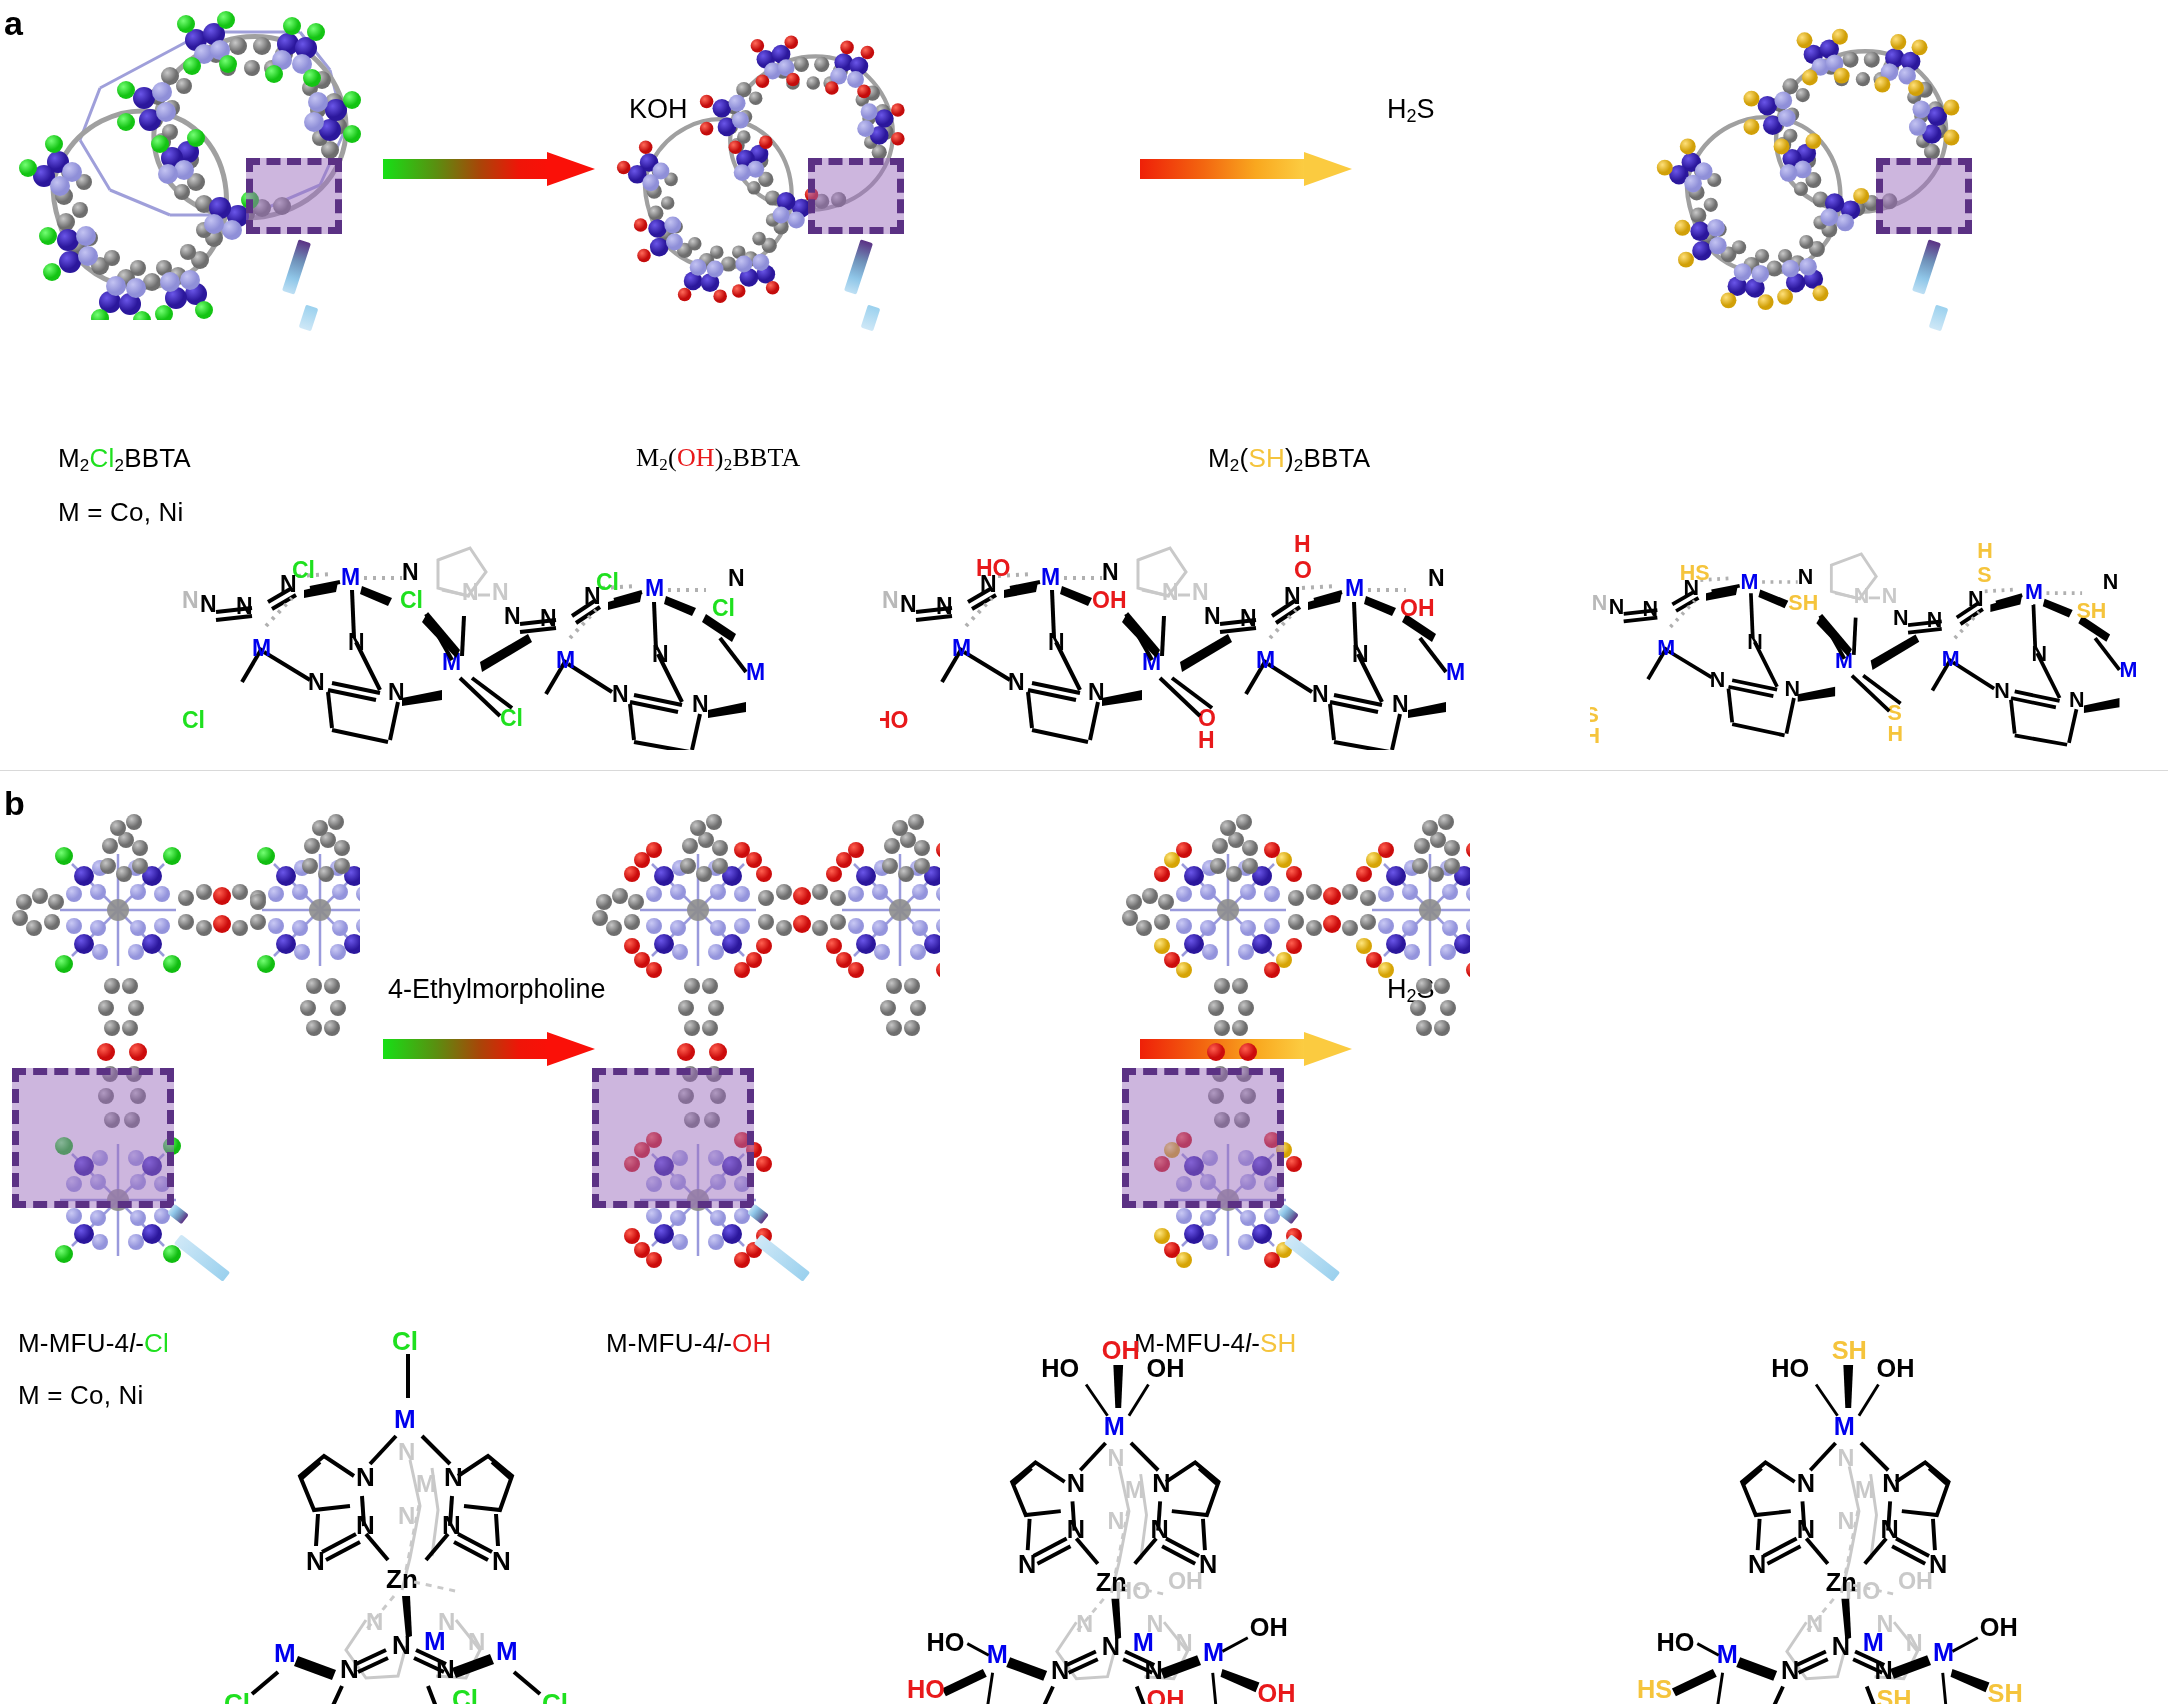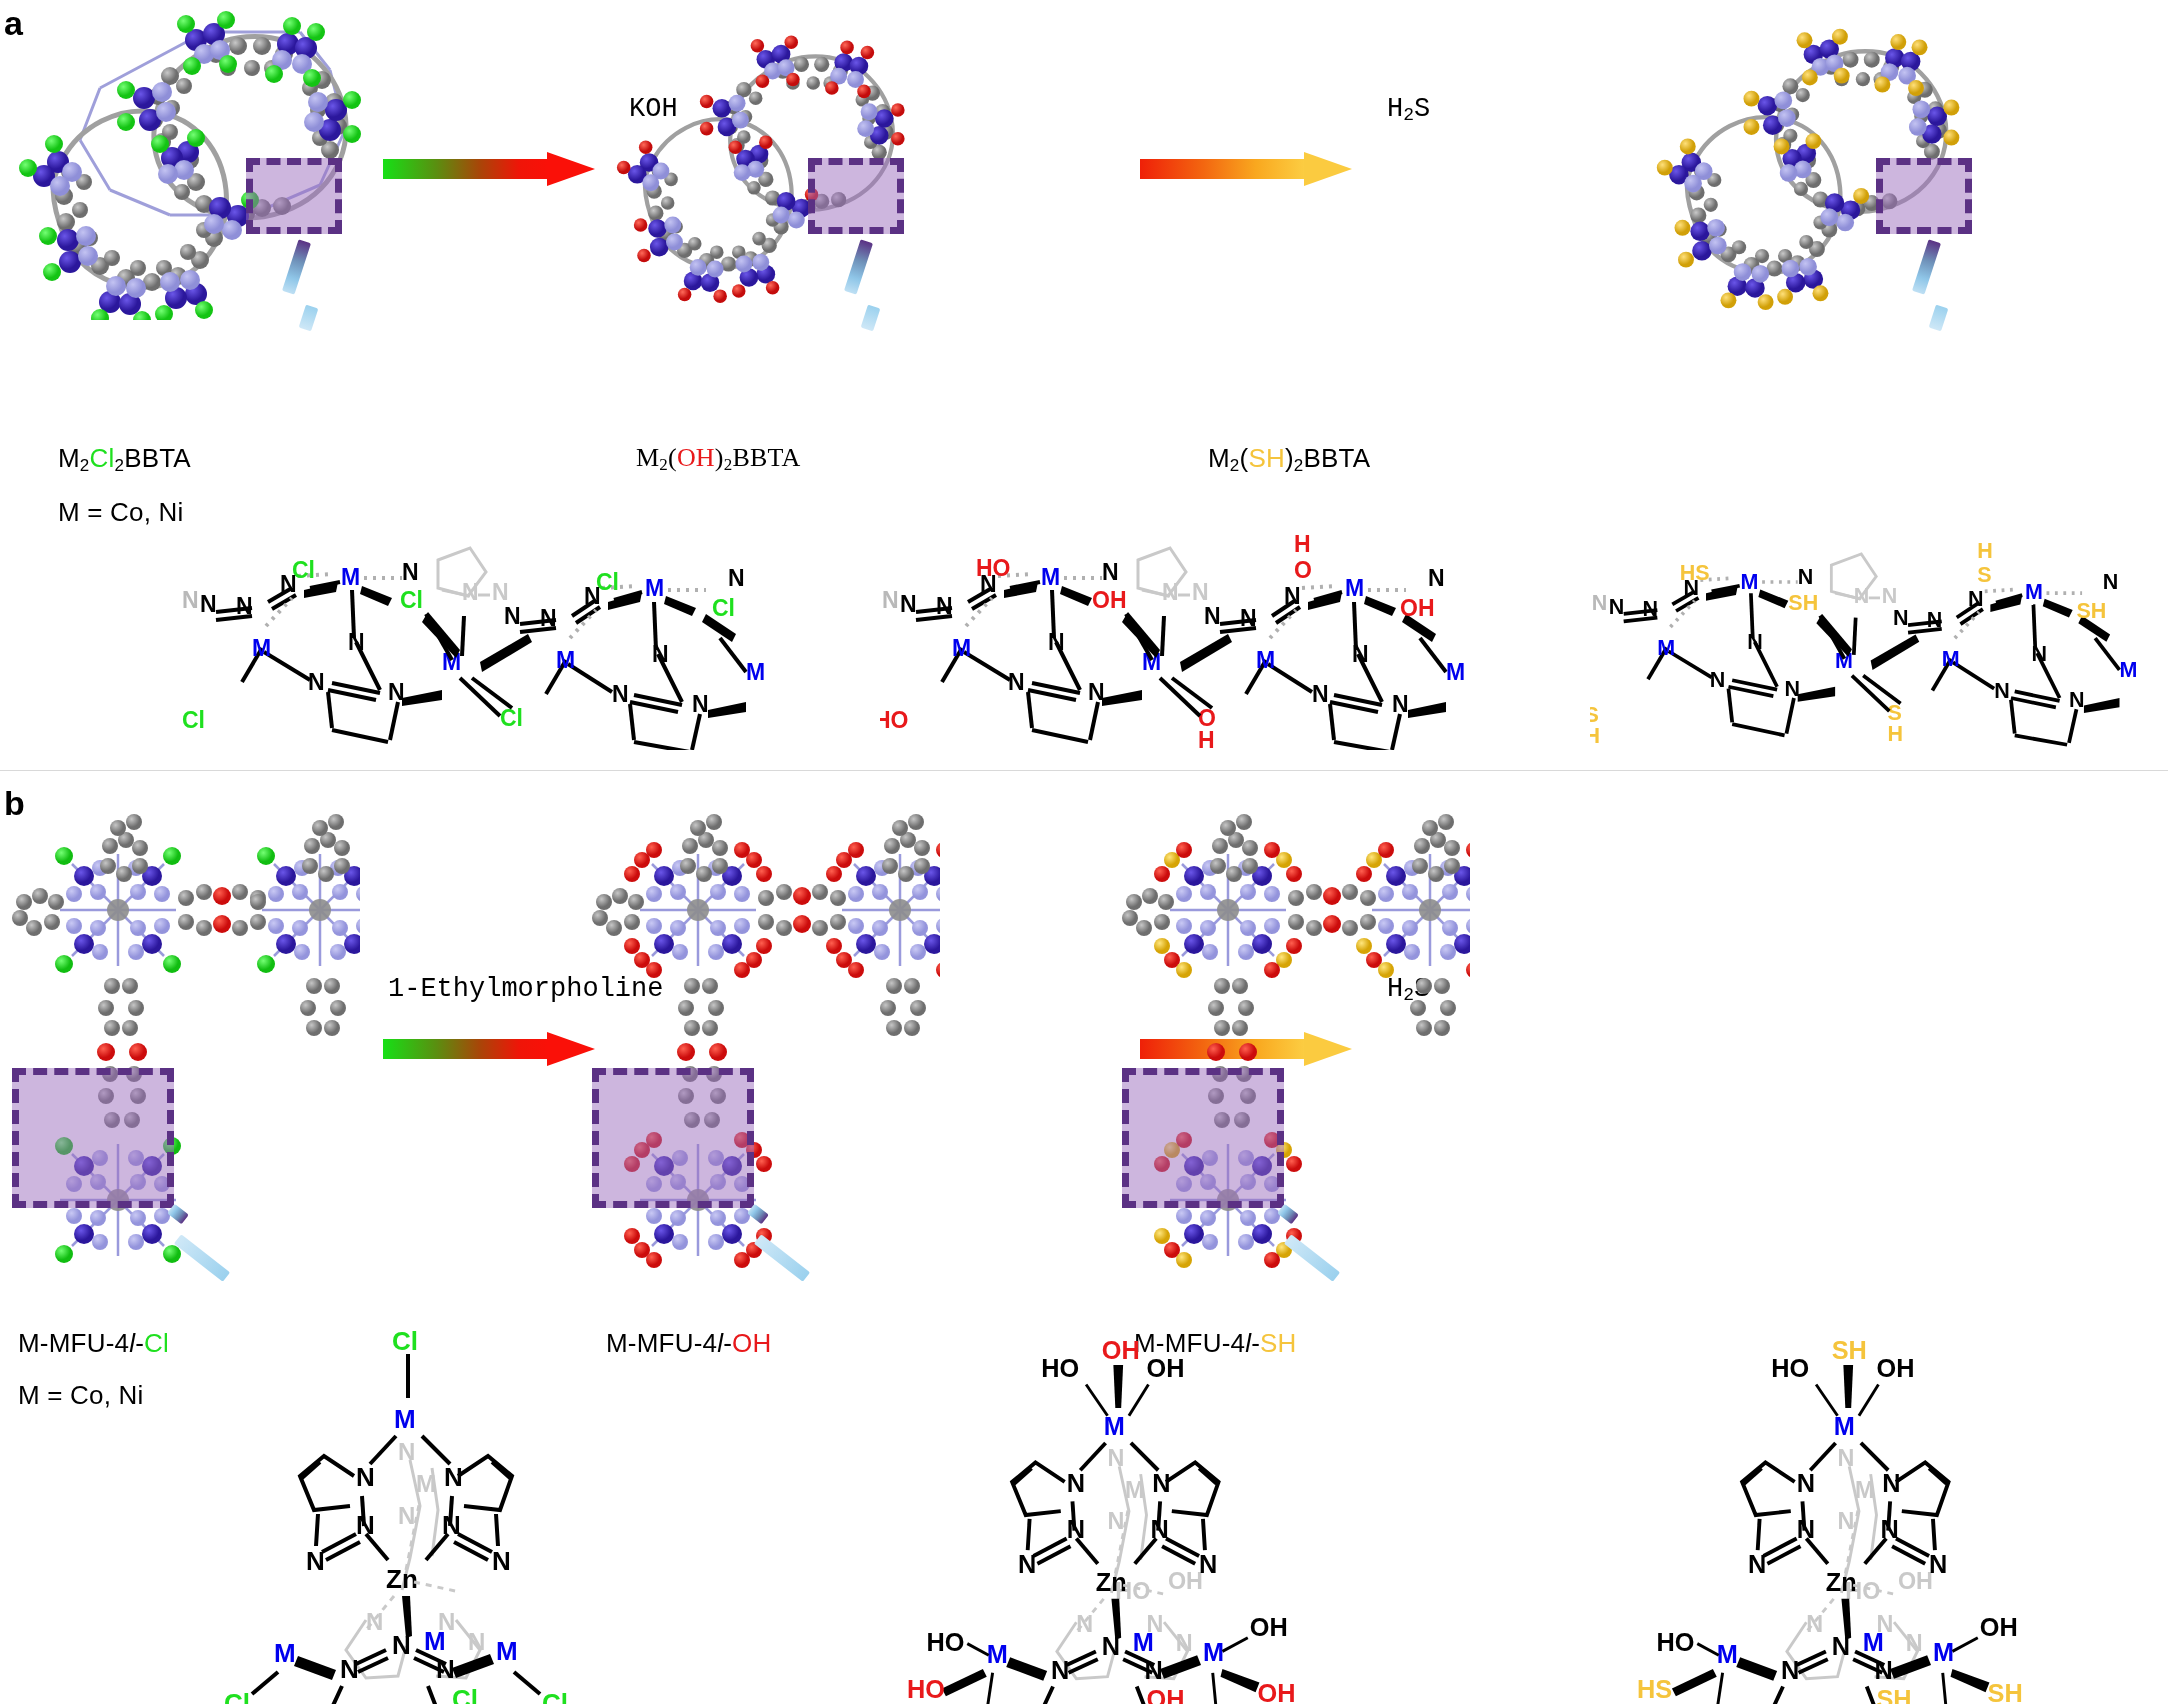--- a/index.html
+++ b/index.html
@@ -31,21 +31,20 @@
   .formula sub { font-size: 17px; vertical-align: -4px; }
   .cl  { color: #1fe01f; }
   .oh  { color: #e8191b; }
   .sh  { color: #f5c43c; }
   .ital { font-style: italic; }
 
   .arrow-label {
     position: absolute;
     font-size: 27px;
     white-space: nowrap;
-    font-family: Liberation Mono, monospace;
   }
   .arrow-label sub { font-size: 18px; vertical-align: -4px; }
 
   .arrow { position: absolute; height: 34px; }
   .arrow .shaft {
     position: absolute; left: 0; top: 7px;
     height: 20px; width: calc(100% - 46px);
   }
   .arrow .head {
     position: absolute; right: 0; top: 0;
@@ -1036,21 +1035,21 @@
     <circle cx="314" cy="228" r="8" fill="url(#bC)"></circle>
       <circle cx="332" cy="228" r="8" fill="url(#bC)"></circle>
   </g>
 </svg>
 <div class="hl-box" style="left:12px; top:1068px; width:162px; height:140px;"></div>
 <div class="beam" style="left:172px; top:1205px; width:110px; height:80px;">
   <i style="left:0; top:0; width:12px; height:18px; transform:rotate(128deg);"></i>
   <i class="seg2" style="left:24px; top:22px; width:12px; height:62px; transform:rotate(128deg);"></i>
 </div>
 
-<div class="arrow-label" style="left:388px; top:974px;"><span>1-Ethylmorpholine</span></div>
+<div class="arrow-label" style="left:388px; top:974px;"><span>4-Ethylmorpholine</span></div>
 <div class="arrow g2r" style="left:383px; top:1032px; width:212px;">
   <div class="shaft"></div>
     <div class="head"></div>
 </div>
 
 <svg class="struct" style="left:580px; top:800px;" width="360" height="510" viewBox="0 0 360 510">
   <defs>
     <g id="mfuNodeOH">
       <g stroke="#9a9adc" stroke-width="2.5" fill="none">
         <path d="M-46,-46 L0,0 L46,46 M46,-46 L0,0 L-46,46 M0,-56 L0,56 M-58,0 L58,0"></path>

